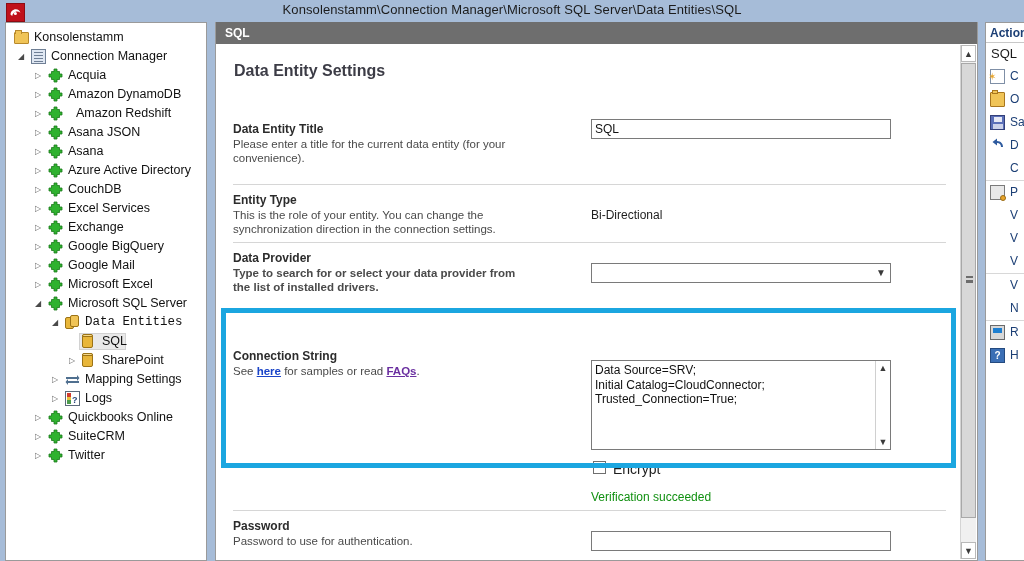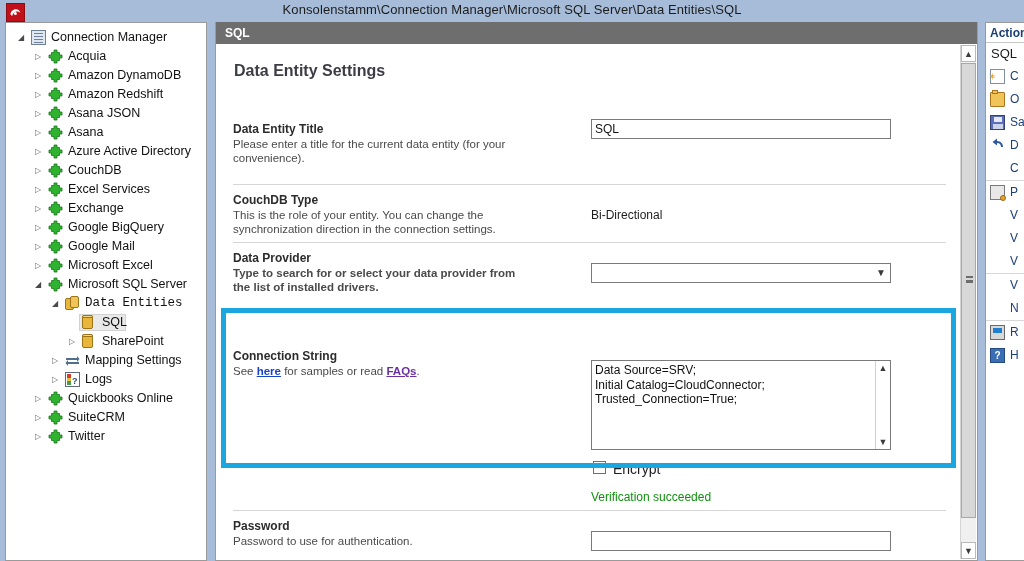--- a/index.html
+++ b/index.html
@@ -152,20 +152,26 @@
         <path d="M3.5 10.5 C3.5 7.5 6 5.2 8.8 5.2 C11.2 5.2 13 6.8 13.4 8.8 C12 7.6 10 7.2 8.2 8 C6.4 8.8 5.4 10.4 5.2 12 Z" fill="#ffffff"></path>
         <circle cx="8.4" cy="9.6" r="1.5" fill="#ffffff"></circle>
       </svg>
     </div>
     <div class="title-text">Konsolenstamm\Connection Manager\Microsoft SQL Server\Data Entities\SQL</div>
   </div>
 
   <div class="tree-panel">
     <div class="tree-inner" id="tree-inner">
         <div class="tnode">
+          <span style="position:absolute;left:8px;top:0;width:16px;height:19px;">
+            <span class="ico ico-folder" style="left:0;width:15px;height:12px;top:4px;"></span>
+          </span>
+          <span class="lbl" style="position:absolute;left:28px;">Konsolenstamm</span>
+        </div>
+        <div class="tnode">
           <span class="arrow open" style="left:10px;">◢</span>
           <span style="position:absolute;left:25px;top:0;width:16px;height:19px;">
             <span class="ico ico-cm" style="left:0;"></span>
           </span>
           <span class="lbl" style="position:absolute;left:45px;">Connection Manager</span>
         </div>
         <div class="tnode">
           <span class="arrow" style="left:27px;">▷</span>
           <span style="position:absolute;left:42px;top:0;width:16px;height:19px;">
             <span class="ico ico-plug" style="left:0;">
@@ -189,21 +195,21 @@
         </div>
         <div class="tnode">
           <span class="arrow" style="left:27px;">▷</span>
           <span style="position:absolute;left:42px;top:0;width:16px;height:19px;">
             <span class="ico ico-plug" style="left:0;">
               <svg width="15" height="15" viewBox="0 0 15 15">
                 <path d="M6 1 L9 1 L9 3.5 L11.5 3.5 L11.5 6 L14 6 L14 9 L11.5 9 L11.5 11.5 L9 11.5 L9 14 L6 14 L6 11.5 L3.5 11.5 L3.5 9 L1 9 L1 6 L3.5 6 L3.5 3.5 L6 3.5 Z" fill="#2fb22f" stroke="#1b7a1b" stroke-width="0.8"></path>
               </svg>
             </span>
           </span>
-          <span class="lbl" style="position:absolute;left:62px;">Amazon Redshift</span>
+          <span class="lbl" style="position:absolute;left:70px;">Amazon Redshift</span>
         </div>
         <div class="tnode">
           <span class="arrow" style="left:27px;">▷</span>
           <span style="position:absolute;left:42px;top:0;width:16px;height:19px;">
             <span class="ico ico-plug" style="left:0;">
               <svg width="15" height="15" viewBox="0 0 15 15">
                 <path d="M6 1 L9 1 L9 3.5 L11.5 3.5 L11.5 6 L14 6 L14 9 L11.5 9 L11.5 11.5 L9 11.5 L9 14 L6 14 L6 11.5 L3.5 11.5 L3.5 9 L1 9 L1 6 L3.5 6 L3.5 3.5 L6 3.5 Z" fill="#2fb22f" stroke="#1b7a1b" stroke-width="0.8"></path>
               </svg>
             </span>
           </span>
@@ -396,21 +402,21 @@
         <div class="page-title">Data Entity Settings</div>
 
         <div class="row" style="top:78px;">
           <div class="r-label" style="top:0;">Data Entity Title</div>
           <div class="r-desc" style="top:15px;">Please enter a title for the current data entity (for your convenience).</div>
           <input class="tbox" style="left: 358px; top: -3px; width: 300px; height: 20px;" type="text" value="SQL">
         </div>
 
         <div class="row" style="top:140px;">
           <div class="divider"></div>
-          <div class="r-label" style="top:9px;">CouchDB Type</div>
+          <div class="r-label" style="top:9px;">Entity Type</div>
           <div class="r-desc" style="top:24px;">This is the role of your entity. You can change the synchronization direction in the connection settings.</div>
           <div class="r-val" style="left:358px;top:24px;">Bi-Directional</div>
         </div>
 
         <div class="row" style="top:198px;">
           <div class="divider"></div>
           <div class="r-label" style="top:9px;">Data Provider</div>
           <div class="r-desc" style="top:24px;font-weight:bold;">Type to search for or select your data provider from the list of installed drivers.</div>
           <div class="combo" style="left:358px;top:21px;width:300px;height:20px;">
             <span class="chev">▼</span>

